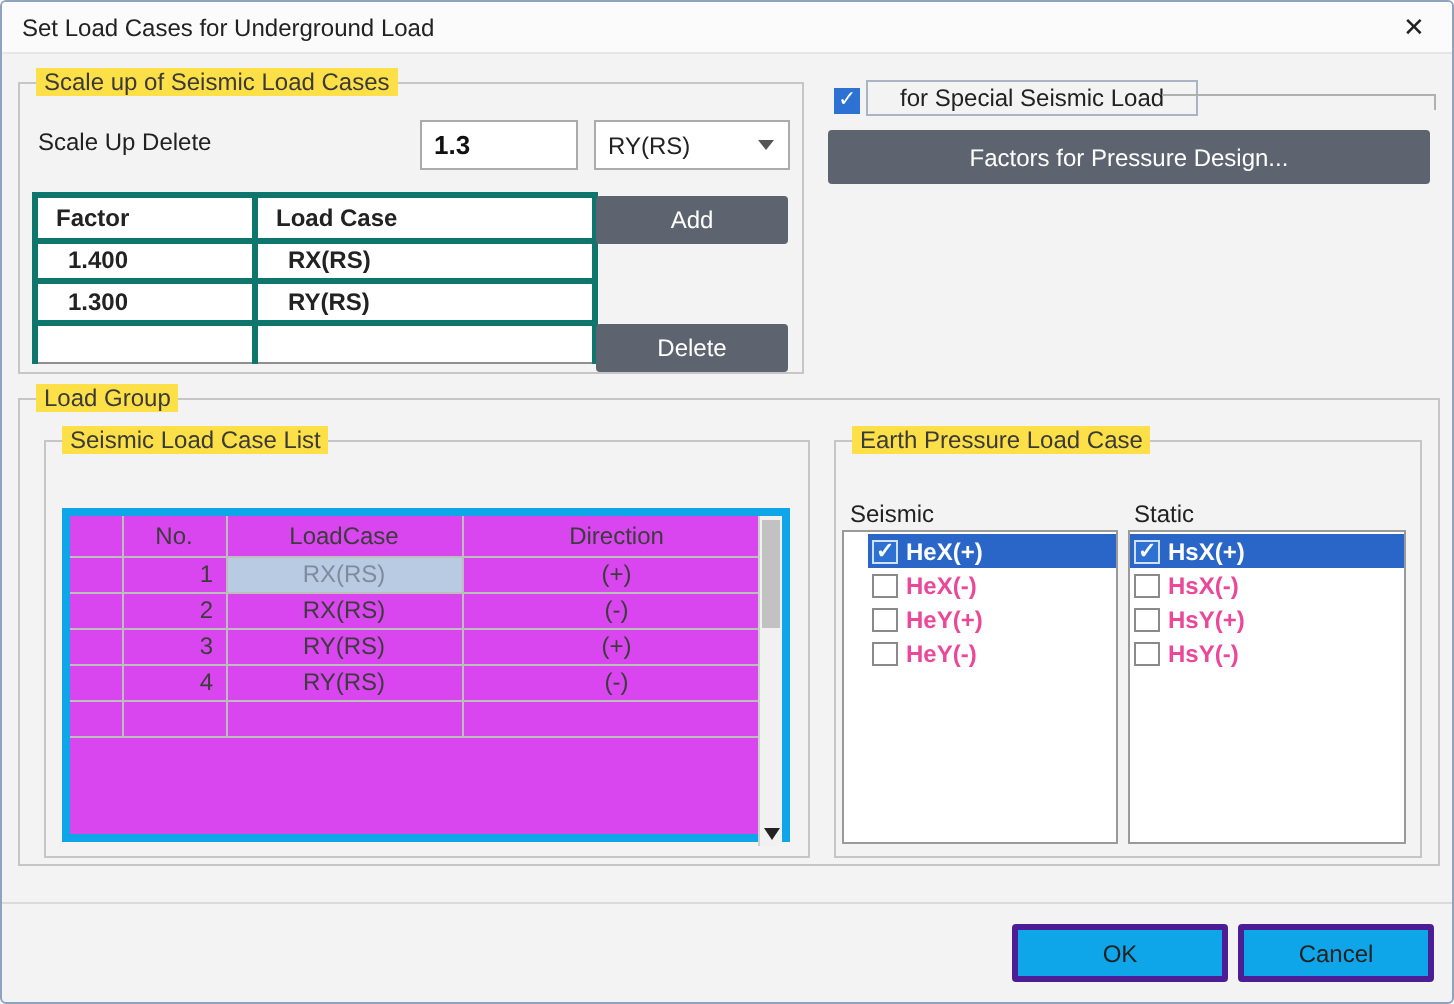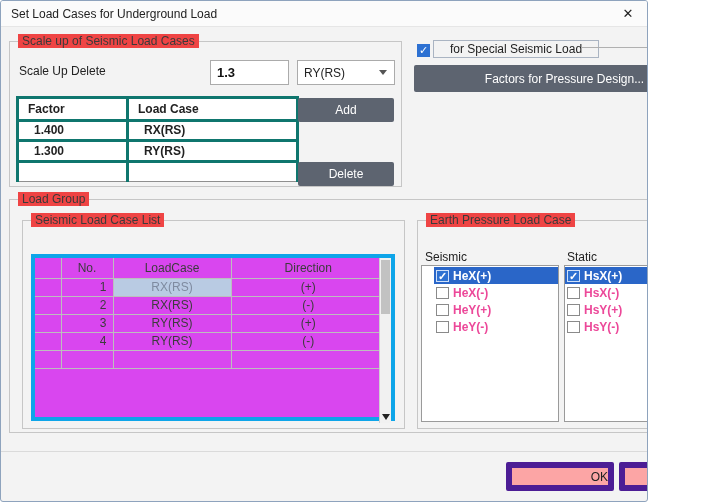--- a/index.html
+++ b/index.html
@@ -1,30 +1,30 @@
 <!DOCTYPE html>
 <html><head>
 <meta charset="utf-8">
 <style>
   * { margin:0; padding:0; box-sizing:border-box; }
   html,body { width:727px; height:502px; overflow:hidden; background:#fff;
               font-family:"Liberation Sans", sans-serif; }
-  .dialog { position:relative; width:648px; height:502px; background:#f3f3f3;
+  .dialog { position:relative; width:727px; height:502px; background:#f3f3f3;
             border:1px solid #8ea3bd; border-radius:3px; overflow:hidden; }
 
   
   .titlebar { position:absolute; left:0; top:0; right:0; height:26px; background:#fbfbfb;
               border-bottom:1px solid #e6e6e6; display:flex; align-items:center; }
   .titlebar .title { font-size:12px; color:#222; padding-left:10px; }
   .close { margin-left:auto; width:38px; height:26px; display:flex; align-items:center;
            justify-content:center; font-size:13px; color:#222; cursor:pointer; }
 
   
   .groupbox { position:absolute; border:1px solid #c6c6c6; }
-  .group-title { position:absolute; top:-8px; left:8px; background:#ef4444;
+  .group-title { position:absolute; top:-8px; left:8px; background:#fde047;
                  padding:0 4px; font-size:12px; color:#3a3a3a; white-space:nowrap; }
 
   .scale-group { left:8px; top:40px; width:393px; height:146px; }
   .lbl { position:absolute; font-size:12px; color:#222; white-space:nowrap; }
   .scale-factor-label { left:9px; top:22px; }
   .factor-input { position:absolute; left:200px; top:18px; width:79px; height:25px;
                   border:1px solid #ababab; background:#fff; font-family:"Liberation Sans",sans-serif;
                   font-size:13px; font-weight:bold; color:#111; padding-left:6px; }
   .dropdown { position:absolute; left:287px; top:18px; width:98px; height:25px; background:#fff;
               border:1px solid #ababab; display:flex; align-items:center; font-size:12px;
@@ -96,22 +96,22 @@
   .listbox.lb-seismic { left:3px;padding-left:12px; }
   .listbox.lb-static  { left:146px; width:139px; }
   .litem { height:17px; display:flex; align-items:center; gap:4px; padding-left:2px;
            font-size:12px; color:#ec4899; cursor:pointer;font-weight:bold; }
   .litem .cb { width:12px; height:12px; }
   .litem.selected { background:#2a66c8; color:#fff; font-weight:bold; }
   .litem.selected .cb.checked { border-color:#cfe0f8; }
 
   
   .footer-sep { position:absolute; left:0; top:450px; width:727px; border-top:1px solid #dadada; }
-  .fbtn { position:absolute; background:#fca5a5; border:6px solid #4c1d95; border-radius:2px;
-          font-family:"Liberation Sans",sans-serif; font-size:12px; color:#222; cursor:pointer;text-align:right; }
+  .fbtn { position:absolute; background:#0ea5e9; border:3px solid #4c1d95; border-radius:2px;
+          font-family:"Liberation Sans",sans-serif; font-size:12px; color:#222; cursor:pointer; }
   .btn-ok { left:505px; top:461px; width:108px; height:29px; }
   .btn-cancel { left:618px; top:461px; width:98px; height:29px; }
 </style>
 </head>
 <body>
 
 <div class="dialog">
 
   <div class="titlebar">
     <span class="title">Set Load Cases for Underground Load</span>

